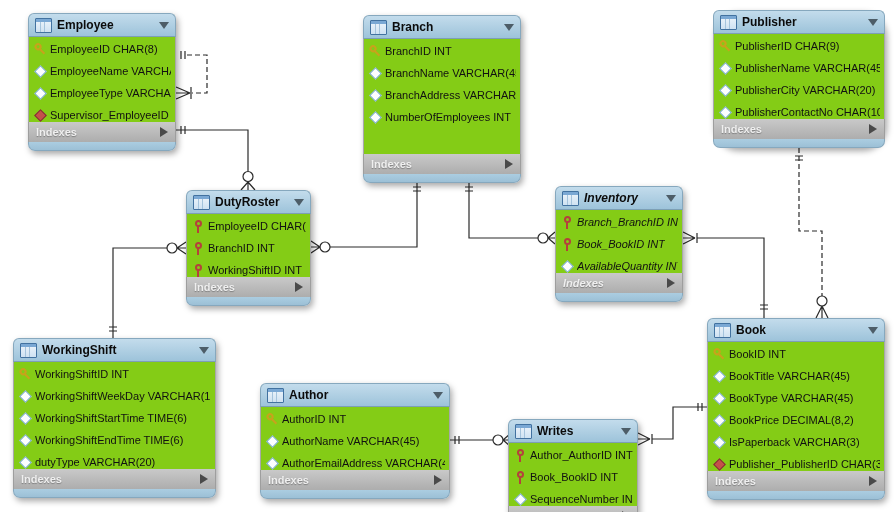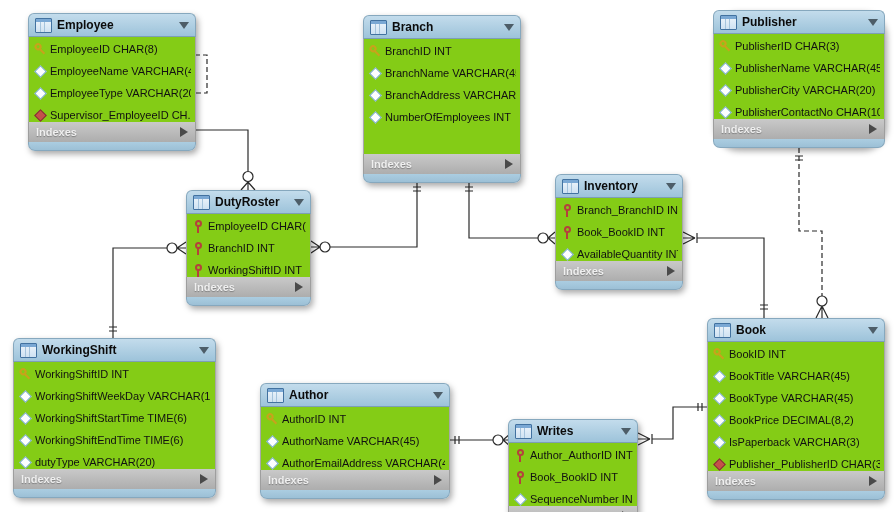--- a/index.html
+++ b/index.html
@@ -106,21 +106,21 @@
     <path d="M503,440 L510,434 M503,440 H510 M503,440 L510,446"></path>
   </g>
 
   <g>
     <path d="M650,439 L638,433 M650,439 H638 M650,439 L638,445 M652,434 V444"></path>
     <path d="M652,439 H673 V407 H707"></path>
     <path d="M698,403 V411 M702,403 V411"></path>
   </g>
 </svg>
 
-<div class="tbl" style="left:28px;top:13px;width:168px;height:138px;">
+<div class="tbl" style="left:28px;top:13px;width:148px;height:138px;">
   <div class="tbl-header">
     <span class="tbl-icon"></span>
     <span class="tbl-title">Employee</span>
     <span class="hdr-arrow"></span>
   </div>
   <div class="tbl-body">
       <div class="row">
         <span class="ic ic-pk"></span>
         <span class="ct">EmployeeID CHAR(8)</span>
       </div>
@@ -177,21 +177,21 @@
 
 <div class="tbl" style="left:713px;top:10px;width:172px;height:138px;border-radius:24px;">
   <div class="tbl-header">
     <span class="tbl-icon"></span>
     <span class="tbl-title">Publisher</span>
     <span class="hdr-arrow"></span>
   </div>
   <div class="tbl-body">
       <div class="row">
         <span class="ic ic-pk"></span>
-        <span class="ct">PublisherID CHAR(3)</span>
+        <span class="ct">PublisherID CHAR(9)</span>
       </div>
       <div class="row">
         <span class="ic ic-col"></span>
         <span class="ct">PublisherName VARCHAR(45)</span>
       </div>
       <div class="row">
         <span class="ic ic-col"></span>
         <span class="ct">PublisherCity VARCHAR(20)</span>
       </div>
       <div class="row">
@@ -226,21 +226,21 @@
         <span class="ct">WorkingShiftID INT</span>
       </div>
     </div>
   <div class="tbl-indexes">
     <span class="idx-label">Indexes</span>
     <span class="idx-arrow"></span>
   </div>
   <div class="tbl-footer"></div>
 </div>
 
-<div class="tbl" style="left:555px;top:174px;width:128px;height:116px;">
+<div class="tbl" style="left:555px;top:186px;width:128px;height:116px;font-style:italic;">
   <div class="tbl-header">
     <span class="tbl-icon"></span>
     <span class="tbl-title">Inventory</span>
     <span class="hdr-arrow"></span>
   </div>
   <div class="tbl-body">
       <div class="row">
         <span class="ic ic-pkfk"></span>
         <span class="ct">Branch_BranchID INT</span>
       </div>

